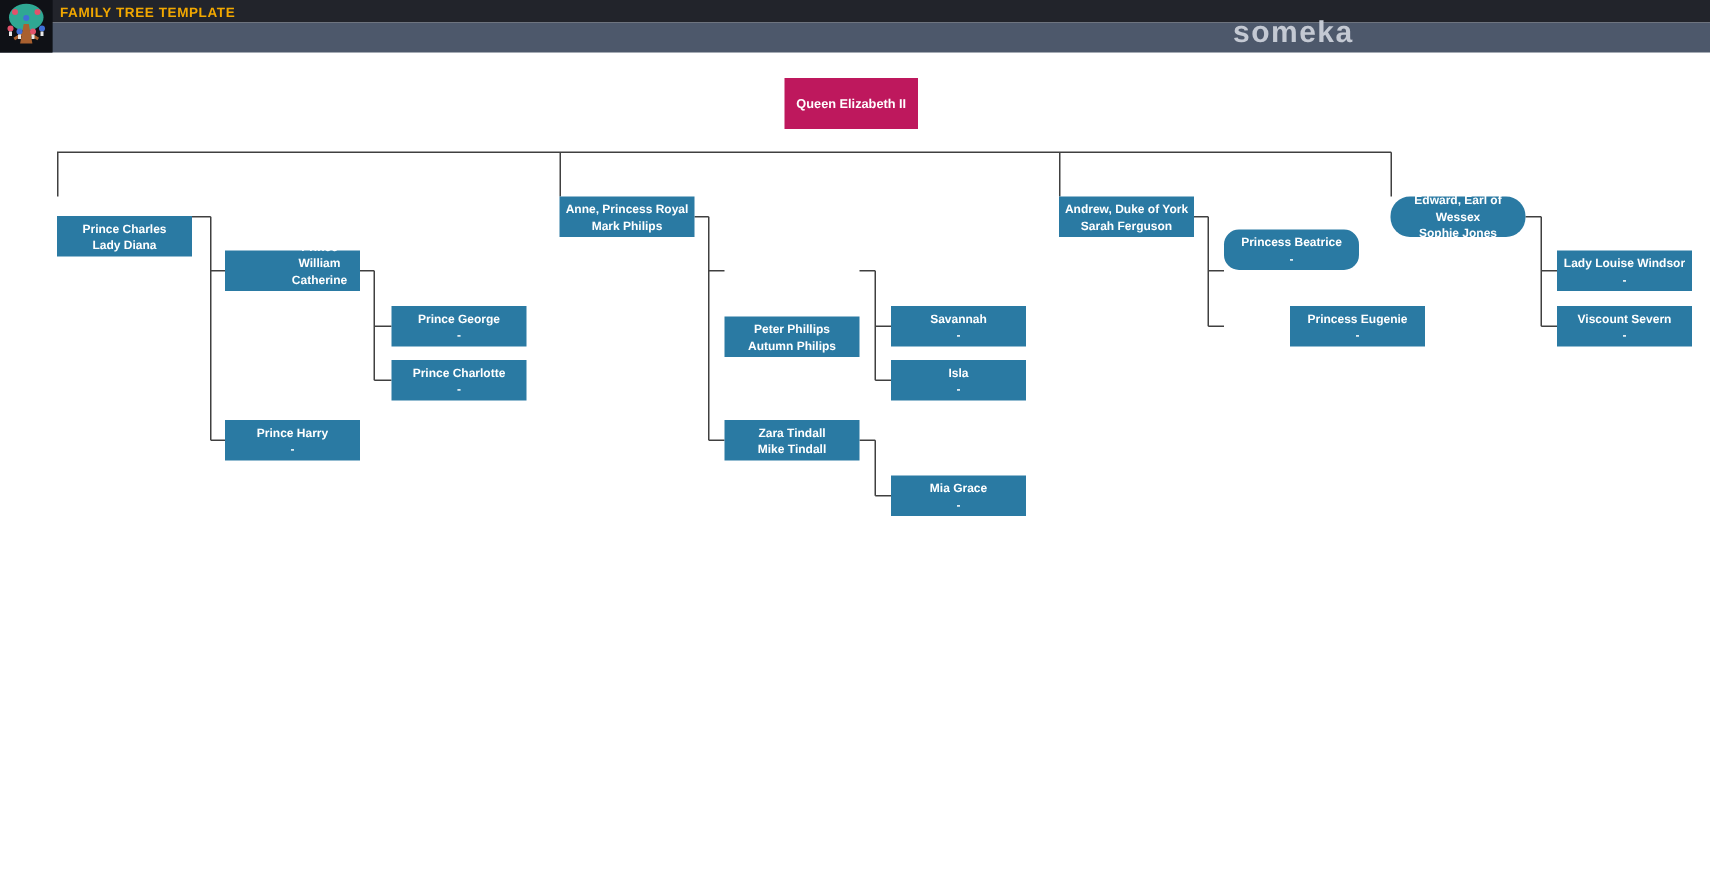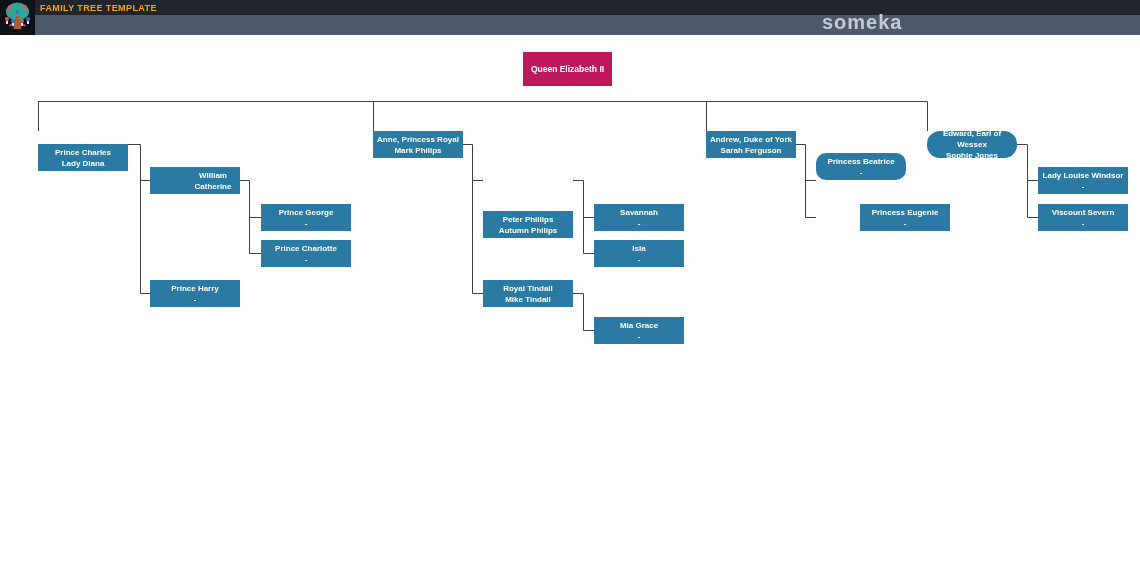--- a/index.html
+++ b/index.html
@@ -113,21 +113,21 @@
 <div class="node" style="left:261px;top:240px;">
   <span>Prince Charlotte</span>
   <span>-</span>
 </div>
 
 <div class="node" style="left:483px;top:167px;margin-top:44px;">
   <span>Peter Phillips</span>
   <span>Autumn Philips</span>
 </div>
 <div class="node" style="left:483px;top:280px;">
-  <span>Royal Tindall</span>
+  <span>Zara Tindall</span>
   <span>Mike Tindall</span>
 </div>
 <div class="node" style="left:594px;top:204px;">
   <span>Savannah</span>
   <span>-</span>
 </div>
 <div class="node" style="left:594px;top:240px;">
   <span>Isla</span>
   <span>-</span>
 </div>

